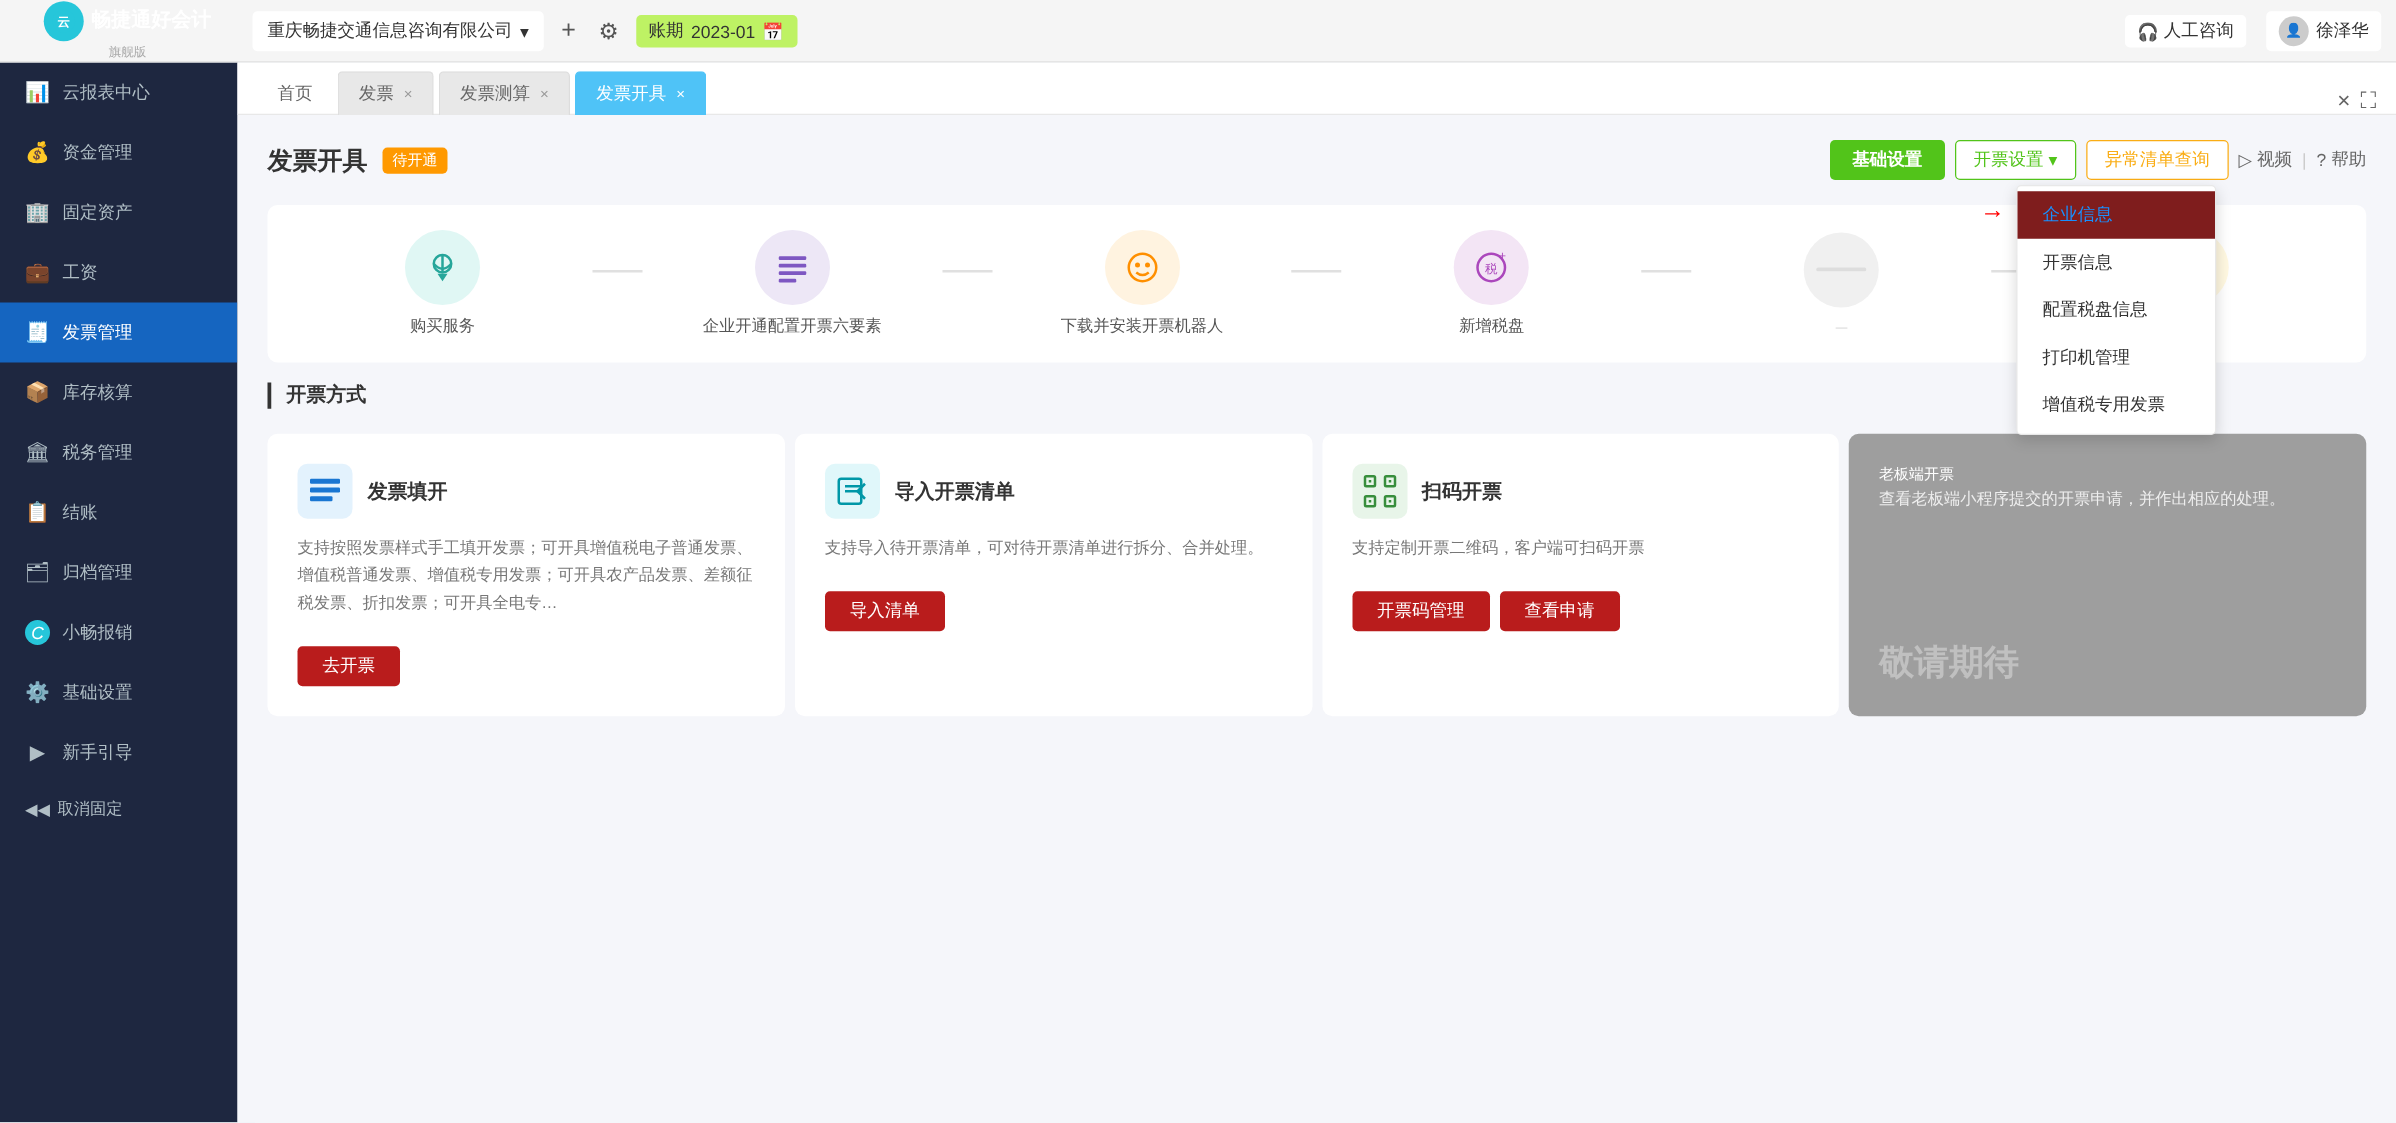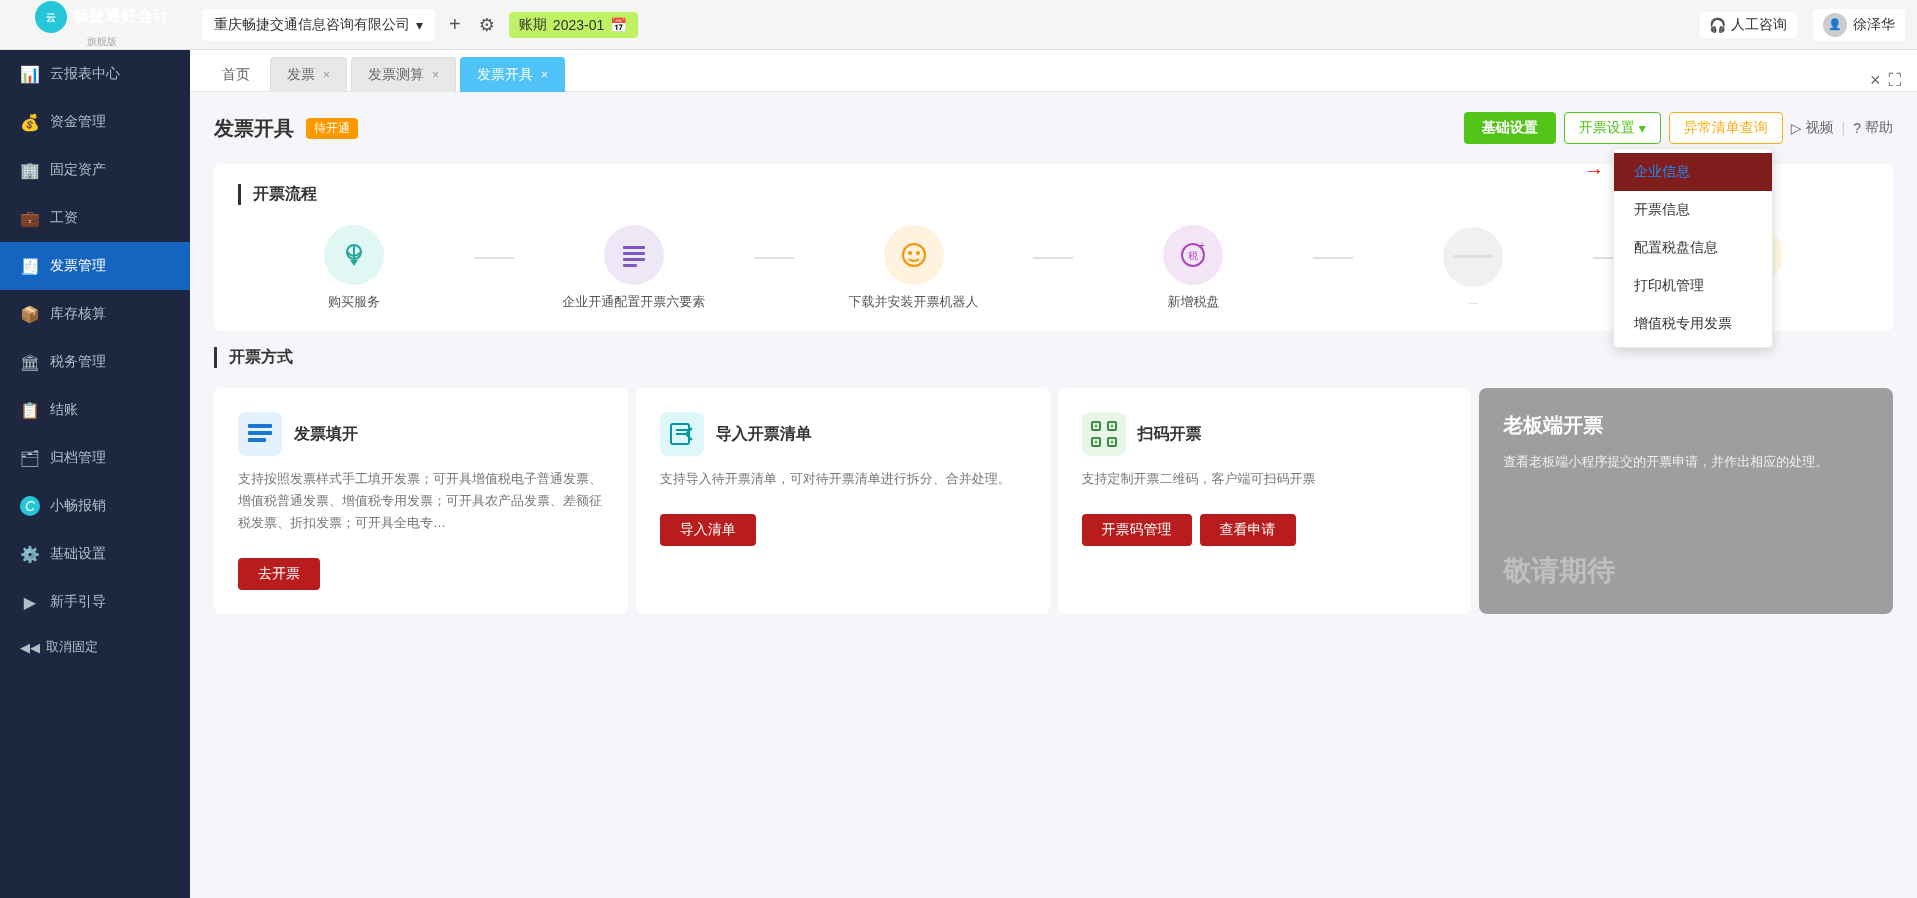--- a/index.html
+++ b/index.html
@@ -78,21 +78,21 @@
     .methods-section { margin-top: 10px; }
     .methods-grid { display: grid; grid-template-columns: 1fr 1fr 1fr 1fr; gap: 8px; }
     .method-card { background: white; border-radius: 8px; padding: 24px; min-height: 200px; }
     .method-header { display: flex; align-items: center; gap: 12px; margin-bottom: 12px; }
     .method-icon { width: 44px; height: 44px; border-radius: 8px; display: flex; align-items: center; justify-content: center; font-size: 22px; }
     .method-icon.blue { background: #e3f2fd; color: #1976d2; }
     .method-title { font-size: 16px; font-weight: bold; color: #333; }
     .method-desc { font-size: 13px; color: #777; line-height: 1.7; margin-bottom: 16px; }
     .btn-action { background: #b91c1c; color: white; border: none; border-radius: 4px; padding: 7px 20px; font-size: 14px; cursor: pointer; margin-top: 8px; }
     .method-card-last { background: #9e9e9e; border-radius: 8px; padding: 24px; min-height: 200px; display: flex; flex-direction: column; justify-content: space-between; }
-    .method-card-last-title { font-size: 20px; font-weight: bold; color: white; margin-bottom: 12px; }
+    .method-card-last-title { font-size: 12px; font-weight: normal; color: white; }
     .method-card-last-desc { font-size: 13px; color: #eee; line-height: 1.7; }
     .overlay-text { font-size: 28px; font-weight: bold; color: rgba(255,255,255,0.35); margin-top: 16px; }
 
     
     .top-bar-bg { background: #f5f5f5; border-bottom: 1px solid #e0e0e0; height: 50px; display: flex; align-items: center; padding: 0 12px; gap: 10px; }
   </style>
 </head>
 <body>
 
 <div class="app-container">
@@ -260,21 +260,20 @@
                 <span>打印机管理</span>
               </div>
               <div class="dropdown-item">
                 <span>增值税专用发票</span>
               </div>
             </div>
           </div>
         </div>
 
         <div style="background:white; border-radius:8px; padding:20px 24px; margin-bottom:16px;">
-          <div class="section-title">开票流程</div>
           <div class="flow-steps" style="background:transparent; padding:0; margin-bottom:0;">
 
             <div class="flow-step">
               <div class="step-circle teal">
                 <svg width="30" height="30" viewBox="0 0 30 30">
                     <circle cx="15" cy="12" r="7" fill="none" stroke="#26a69a" stroke-width="2"></circle>
                     <line x1="15" y1="5" x2="15" y2="19" stroke="#26a69a" stroke-width="2"></line>
                     <path d="M8 12 Q15 20 22 12" fill="none" stroke="#26a69a" stroke-width="2"></path>
                     <path d="M11 20 L15 26 L19 20" fill="#26a69a"></path>
                   </svg>

